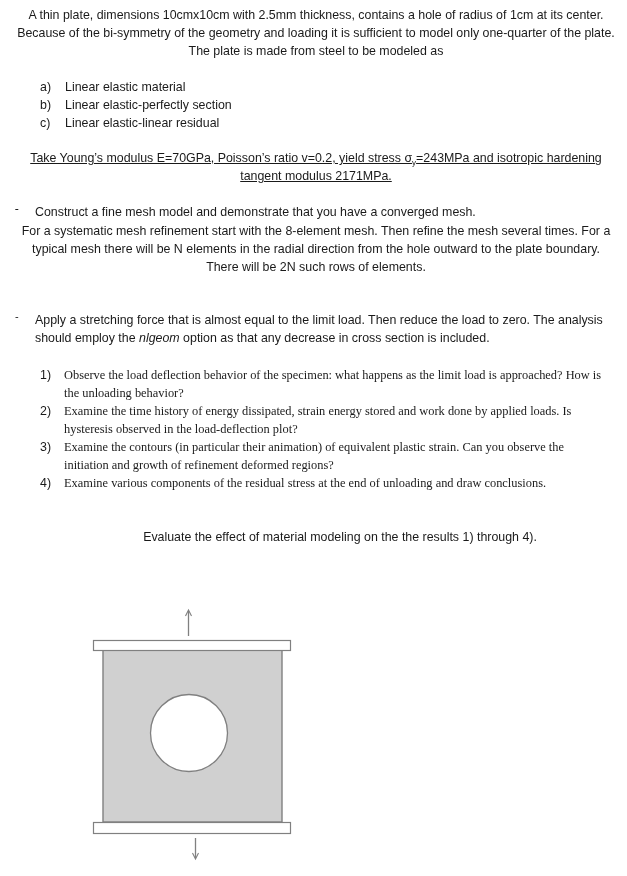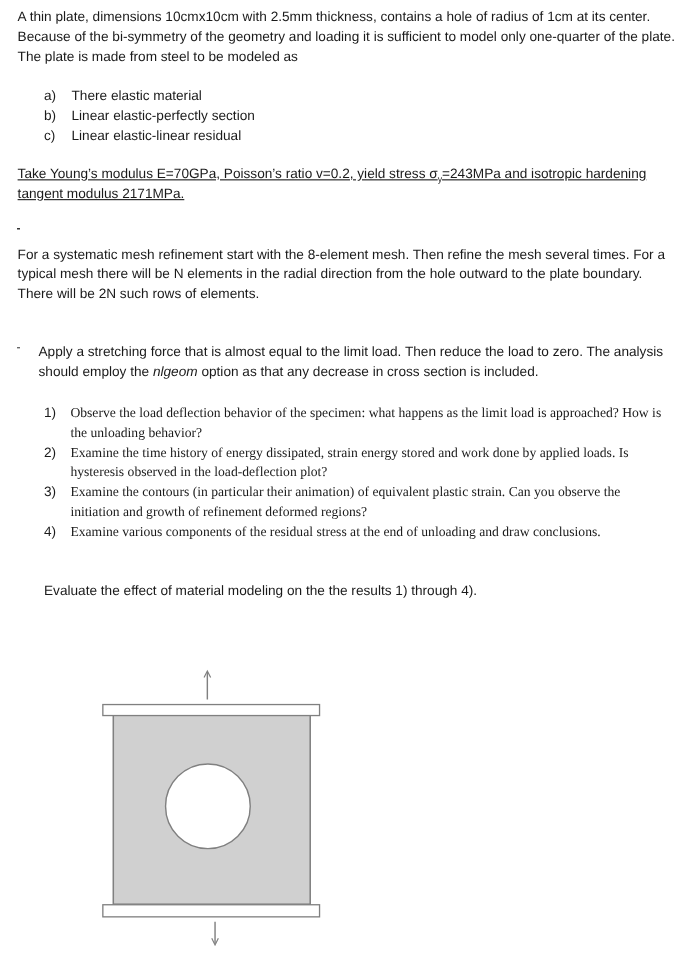--- a/index.html
+++ b/index.html
@@ -3,21 +3,21 @@
 <meta charset="utf-8">
 <style>
   html, body { margin: 0; padding: 0; background: #ffffff; }
   body {
     width: 627px; height: 876px; position: relative; overflow: hidden;
     font-family: "Liberation Sans", "DejaVu Sans", sans-serif;
     color: #1a1a1a;
     font-size: 12.4px;
     line-height: 18px;
   }
-  .para { position: absolute; left: 16px; width: 600px; margin: 0; }
+  .para { position: absolute; left: 16px; width: 600px; margin: 0; text-align: center; }
   .list { position: absolute; margin: 0; padding: 0; list-style: none; }
   .list li { position: relative; }
   .alpha { left: 40px; }
   .alpha li .mk { position: absolute; left: 0; }
   .alpha li .tx { display: block; padding-left: 25px; }
   .dash li .mk { position: absolute; left: -20px; top: -4px; font-size: 11px; }
   .num { left: 40px; width: 570px; }
   .num li .mk { position: absolute; left: 0; }
   .num li .tx { display: block; padding-left: 24px; font-family: Liberation Serif, serif; }
   .dash { left: 35px; width: 580px; }
@@ -26,37 +26,37 @@
   #figure { position: absolute; left: 0; top: 590px; }
 </style>
 </head>
 <body>
 
 <p class="para" style="top:6px;">A thin plate, dimensions 10cmx10cm with 2.5mm thickness, contains a hole of radius of 1cm at its center. Because of the bi-symmetry of the geometry and loading it is sufficient to model only one-quarter of the plate. The plate is made from steel to be modeled as</p>
 
 <ul class="list alpha" style="top:78px;">
   <li>
       <span class="mk">a)</span>
-      <span class="tx">There elastic material</span>
+      <span class="tx">Linear elastic material</span>
     </li>
   <li>
       <span class="mk">b)</span>
       <span class="tx">Linear elastic-perfectly section</span>
     </li>
   <li>
       <span class="mk">c)</span>
       <span class="tx">Linear elastic-linear residual</span>
     </li>
 </ul>
 
 <p class="para" style="top:149px;text-decoration:underline;"><span>Take Young’s modulus E=70GPa, Poisson’s ratio v=0.2, yield stress σ</span><sub>y</sub><span>=243MPa and isotropic hardening tangent modulus 2171MPa.</span></p>
 
 <ul class="list dash" style="top:203px;">
   <li><span class="mk">-</span></li>
-  <li><span class="mk">-</span></li>
+  <li><span class="mk">-</span><span>Construct a fine mesh model and demonstrate that you have a converged mesh.</span></li>
 </ul>
 
 <p class="para" style="top:222px;">For a systematic mesh refinement start with the 8-element mesh. Then refine the mesh several times. For a typical mesh there will be N elements in the radial direction from the hole outward to the plate boundary. There will be 2N such rows of elements.</p>
 
 <ul class="list dash" style="top:311px;">
   <li><span class="mk">-</span><span>Apply a stretching force that is almost equal to the limit load. Then reduce the load  to zero.  The analysis should employ the </span><em>nlgeom</em><span> option as that any decrease in cross section is included.</span></li>
 </ul>
 
 <ol class="list num" style="top:366px;">
   <li>

